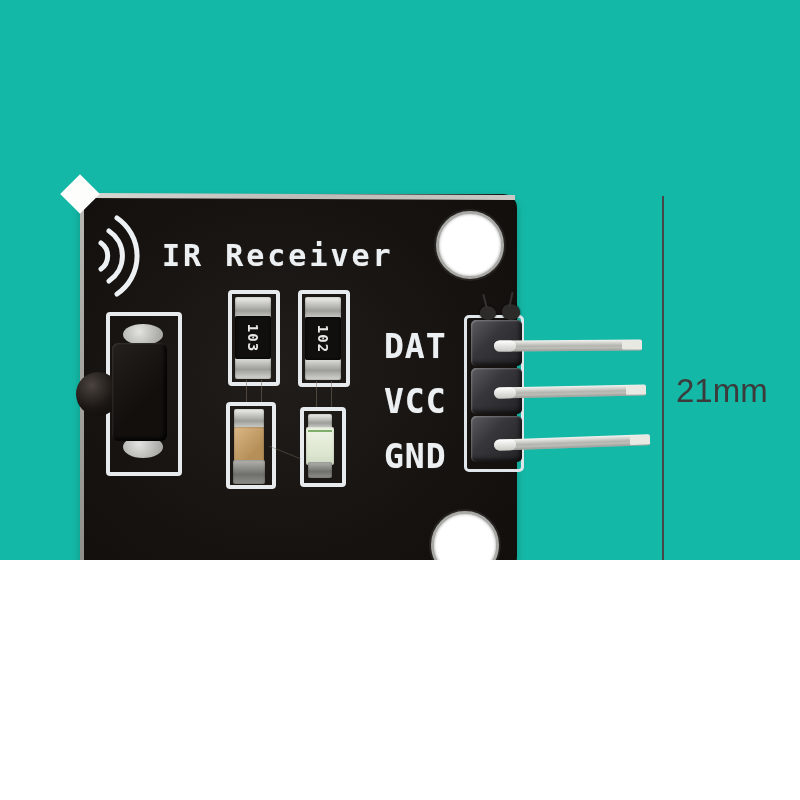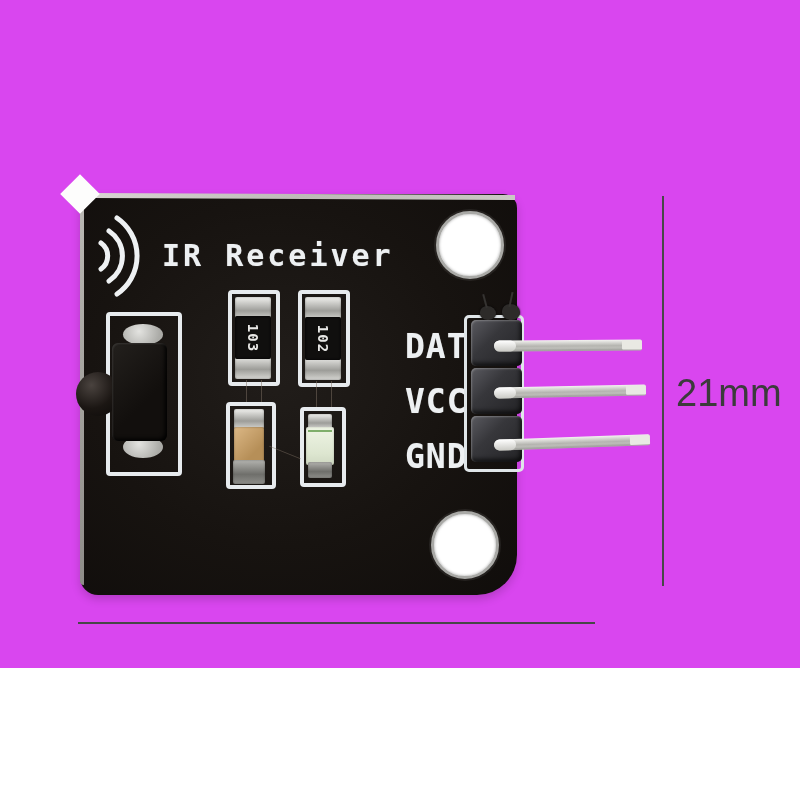--- a/index.html
+++ b/index.html
@@ -1,18 +1,18 @@
 <!DOCTYPE html>
 <html><head>
 <meta charset="utf-8">
 <style>
   html,body{margin:0;padding:0;}
   .stage{
-    position:relative;width:800px;height:668px;overflow:hidden;
-    background:#d946ef;
+    position:relative;width:800px;height:560px;overflow:hidden;
+    background:#14b8a6;
     font-family:"DejaVu Sans Mono", monospace;
   }
   .abs{position:absolute;}
 
   
   .board{
     left:80px;top:194px;width:437px;height:401px;
     background:radial-gradient(ellipse at 45% 45%, #211d1a 0%, #171310 55%, #100d0b 100%);
     border-radius:4px 14px 40px 18px;
     box-shadow:0 4px 10px rgba(0,0,0,.18);
@@ -34,21 +34,20 @@
 
   
   .silk{color:#edf0f2;}
   .title{
     left:82px;top:44px;font-size:30px;font-weight:bold;letter-spacing:3px;
     text-shadow:0 0 1px rgba(255,255,255,.4);
   }
   .pin-label{
     left:304px;font-size:33px;font-weight:bold;letter-spacing:1px;
     text-shadow:0 0 1px rgba(255,255,255,.35);
-    margin-left:21px;
   }
 
   .hole{
     border-radius:50%;background:#ffffff;
     border:3px solid #a9a9a6;
     box-shadow:inset 0 0 3px rgba(0,0,0,.35), 0 0 0 2px rgba(255,255,255,.08);
   }
 
   .outline{border:4px solid #e7ebee;border-radius:4px;}
 
@@ -90,21 +89,21 @@
     content:"";position:absolute;right:0;top:1px;bottom:1px;width:20px;
     background:#e9e9e3;border-radius:1px;
   }
   .blob{background:#2d2b29;border-radius:45% 55% 50% 50%;box-shadow:0 0 2px #000;}
   .spike{width:2px;background:#353331;}
 
   
   .dim-line{background:#474747;}
   .dim-text{
     font-family:"Liberation Sans", sans-serif;
-    font-size:38px;color:#3b3b3b;letter-spacing:0px;
+    font-size:33px;color:#3b3b3b;letter-spacing:0px;
   }
 </style>
 </head>
 <body>
 
 <div class="stage">
 
   <div class="abs board">
     <div class="abs board-top-edge"></div>
     <div class="abs board-left-edge"></div>

